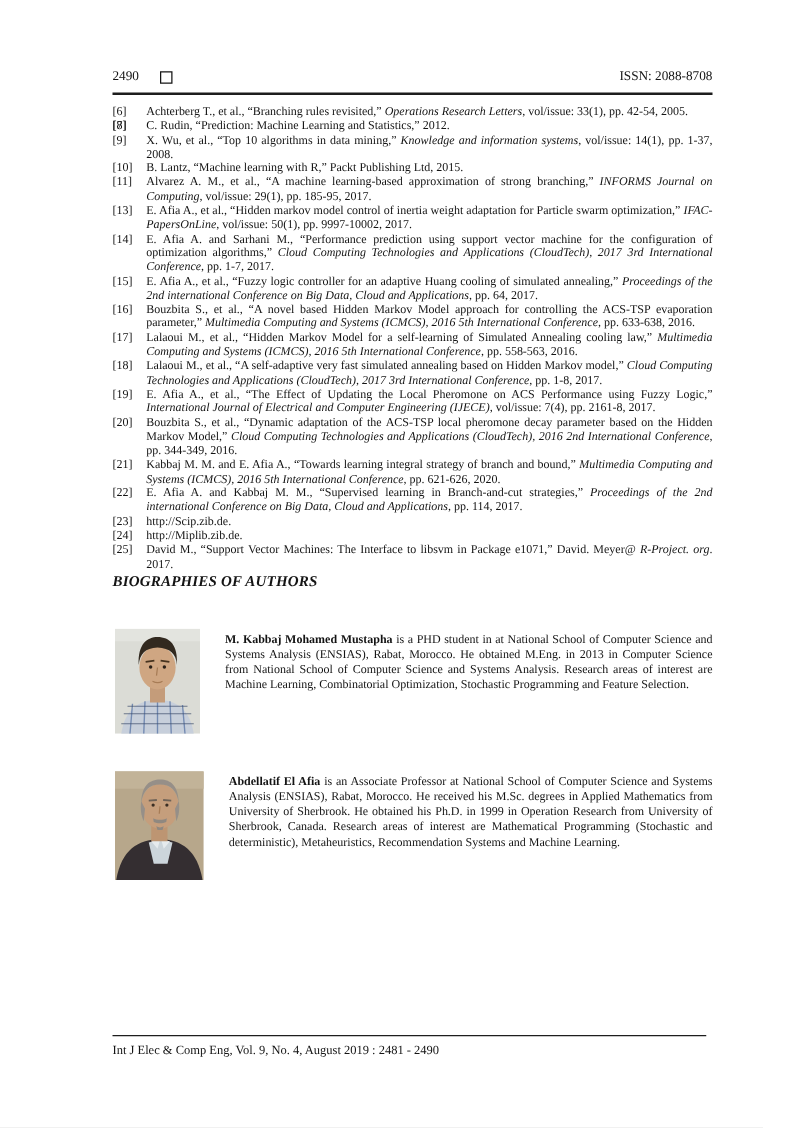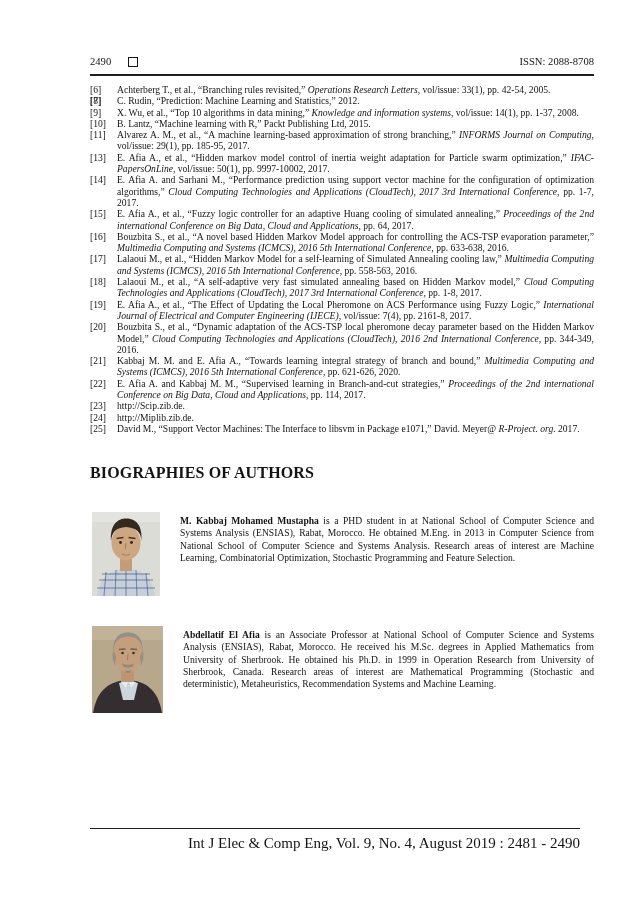--- a/index.html
+++ b/index.html
@@ -1,37 +1,37 @@
 <!DOCTYPE html>
 <html><head>
 <meta charset="utf-8">
 <style>
   html,body{margin:0;padding:0;background:#e8e8e8;}
   #stage{position:relative;width:638px;height:902px;background:#ffffff;margin:0 auto;
          font-family:"Liberation Serif", serif;color:#141414;overflow:hidden;}
-  .page{position:absolute;inset:0;padding:56px 44px 0 90px;box-sizing:border-box;}
+  .page{position:absolute;inset:0;padding:56px 68px 0 90px;box-sizing:border-box;}
 
   .header{display:flex;justify-content:space-between;align-items:flex-end;
           font-size:10.6px;border-bottom:2px solid #1d1d1d;padding-bottom:7px;}
   .header-left{display:flex;align-items:center;gap:17px;}
   .box-icon{width:8px;height:8px;border:1.4px solid #151515;display:inline-block;background:#fff;}
 
   .refs{margin-top:8px;font-size:9.6px;line-height:11.3px;}
   .ref{position:relative;padding-left:27px;text-align:justify;}
   .ref-label{position:absolute;left:0;top:0;}
   .ref-link{color:#141414;text-decoration:none;font-family:Liberation Serif, serif;}
 
-  .bio-heading{font-size:16px;font-weight:bold;margin:30px 0 0 0;letter-spacing:.15px;}
+  .bio-heading{font-size:12px;font-weight:bold;margin:1px 0 0 0;letter-spacing:.15px;font-style:italic;}
 
   .bio-row{display:flex;margin-top:30px;}
   .bio-row .photo{flex:0 0 auto;margin-left:2px;margin-right:20px;font-size:0;line-height:0;}
   .bio-text{flex:1;margin:3px 0 0 0;font-size:9.6px;line-height:12.2px;text-align:justify;}
 
-  .footer{position:absolute;left:90px;right:58px;top:828px;
-          border-top:1.5px solid #1d1d1d;padding-top:6px;font-size:15px;text-align:right;}
+  .footer{position:absolute;left:90px;right:73px;top:828px;
+          border-top:1.5px solid #1d1d1d;padding-top:6px;font-size:10px;}
 </style>
 </head>
 <body>
 
 <div id="stage">
   <div class="page">
 
     <div class="header">
       <div class="header-left">
         <span>2490</span>

